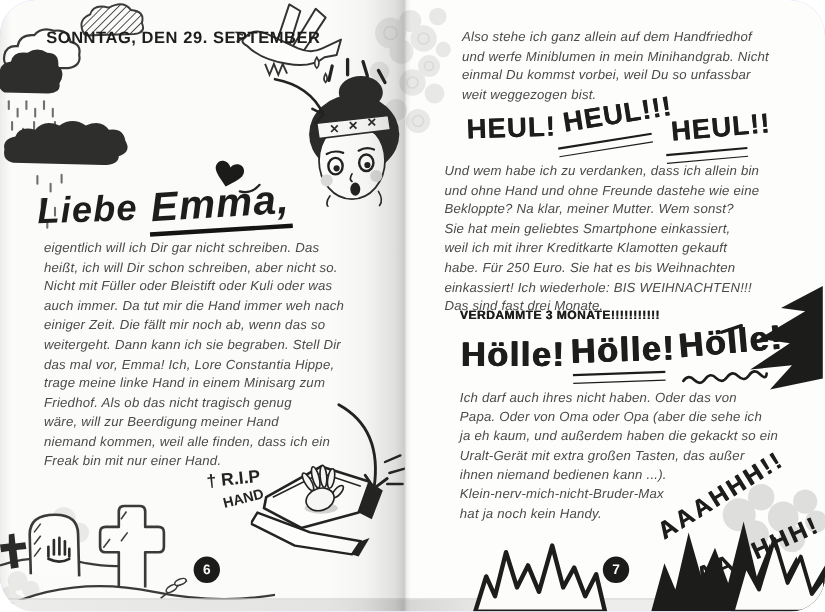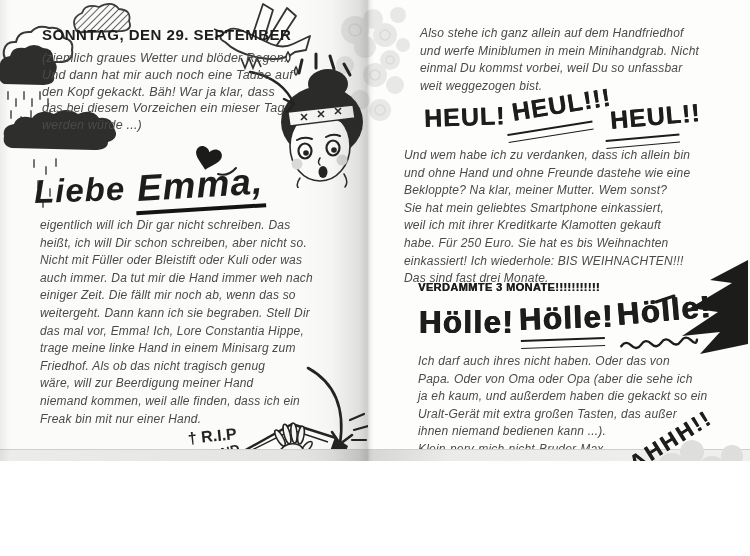--- a/index.html
+++ b/index.html
@@ -1,17 +1,17 @@
 <!DOCTYPE html>
 <html><head>
 <meta charset="utf-8">
 <style>
   html,body{margin:0;padding:0;background:#ffffff;}
-  #book{position:relative;width:750px;height:461px;overflow:hidden;background:#c4b5fd;
-        font-family:"Liberation Sans", sans-serif;}
+  #book{position:relative;width:750px;height:556px;overflow:hidden;background:#c4b5fd;
+        font-family:"Liberation Sans", sans-serif;border-radius:32px;}
   .page{position:absolute;top:0;height:556px;}
   #page-left{left:0;width:368px;background:#fbfbf9;}
   #page-right{left:368px;width:382px;background:#fdfdfc;}
   .abs{position:absolute;}
   .hand{font-style:italic;color:#4a4a48;font-size:12px;line-height:17.6px;
         white-space:pre-line;letter-spacing:0.2px;}
   .intro{font-size:12.5px;line-height:16.8px;}
   .marker{font-weight:bold;color:#1d1d1b;}
   .header-line{font-size:15px;letter-spacing:0.5px;}
   .liebe{font-size:33px;font-style:italic;letter-spacing:1px;transform:rotate(-2deg);}
@@ -221,25 +221,20 @@
     </g>
     <path d="M-5,118 Q60,82 140,98 Q200,110 255,100 L255,118 Z" fill="#fbfbf9"></path>
     <path d="M-5,116 Q60,82 140,98 Q200,110 255,100" fill="none" stroke="#3a3a38" stroke-width="2"></path>
     <path d="M146,104 Q158,94 170,88" fill="none" stroke="#3a3a38" stroke-width="1.6"></path>
     <ellipse cx="156" cy="95" rx="5.5" ry="2.6" fill="#fcfcfa" stroke="#3a3a38" stroke-width="1.4" transform="rotate(-30 156 95)"></ellipse>
     <ellipse cx="164" cy="89" rx="5.5" ry="2.6" fill="#fcfcfa" stroke="#3a3a38" stroke-width="1.4" transform="rotate(-22 164 89)"></ellipse>
   </svg>
 
   <div class="abs marker header-line" style="left:42px;top:26px">SONNTAG, DEN 29. SEPTEMBER</div>
 
-  <div class="abs hand intro" style="left:42px;top:50px;width:270px">(ziemlich graues Wetter und blöder Regen.
-Und dann hat mir auch noch eine Taube auf
-den Kopf gekackt. Bäh! War ja klar, dass
-das bei diesem Vorzeichen ein mieser Tag
-werden würde ...)</div>
 
   <div class="abs marker liebe" style="left:34px;top:166px">
     <span>Liebe</span>
     <span class="emma">Emma,</span>
   </div>
 
   <div class="abs hand" style="left:40px;top:217px;width:315px">eigentlich will ich Dir gar nicht schreiben. Das
 heißt, ich will Dir schon schreiben, aber nicht so.
 Nicht mit Füller oder Bleistift oder Kuli oder was
 auch immer. Da tut mir die Hand immer weh nach

